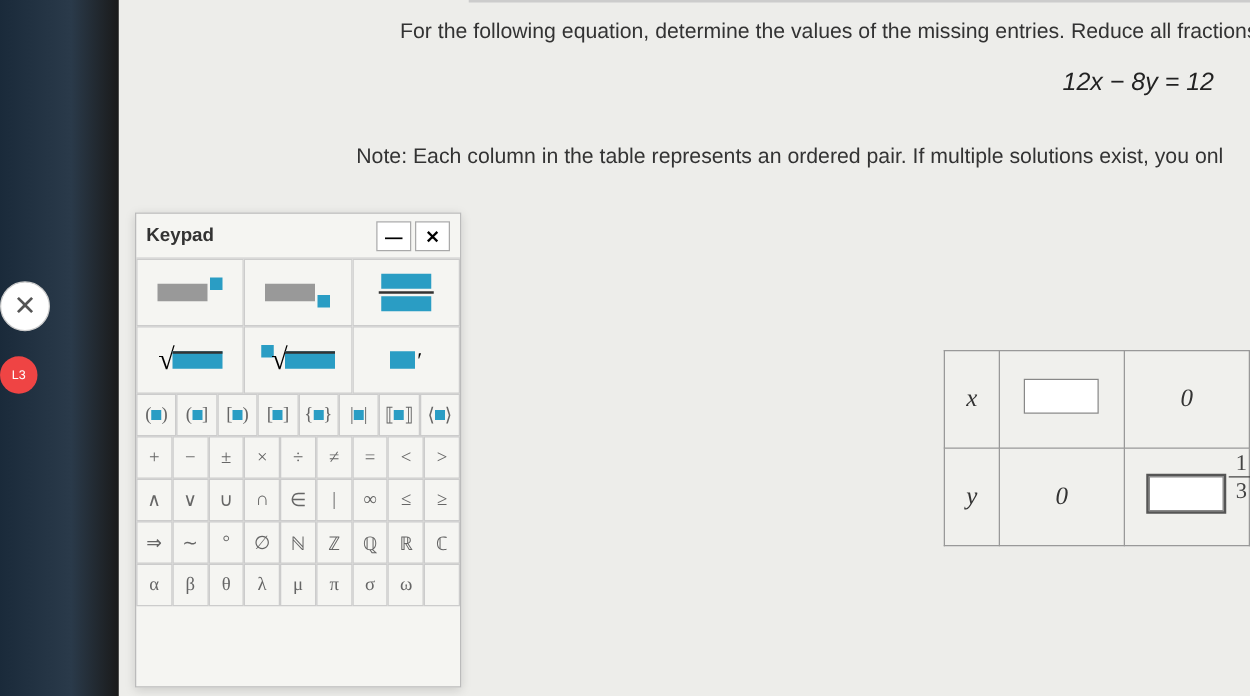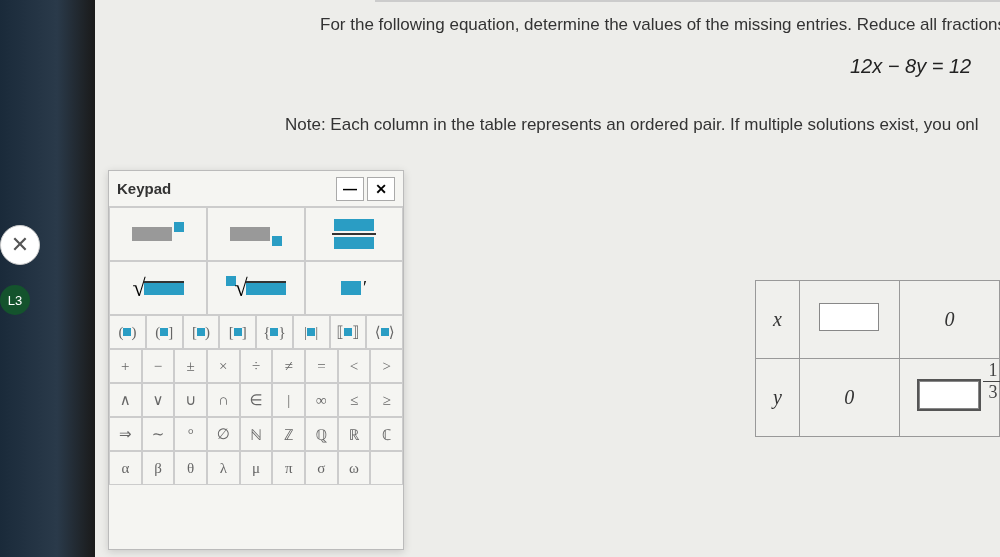--- a/index.html
+++ b/index.html
@@ -26,24 +26,24 @@
   border-radius: 50%;
   display: flex; align-items: center; justify-content: center;
   font-size: 22px; color: #555;
   border: 1px solid #ccc;
   z-index: 6;
 }
 .l3-btn {
   position: absolute;
   left: 0; top: 285px;
   width: 30px; height: 30px;
-  background: #14532d; color: #fff;
+  background: #ef4444; color: #fff;
   border-radius: 50%;
   display: flex; align-items: center; justify-content: center;
-  font-size: 13px;
+  font-size: 10px;
   z-index: 6;
 }
 .top-line {
   position: absolute;
   left: 280px; top: 0;
   width: 720px;
   border-top: 2px solid #ccc;
 }
 .content {
   position: absolute;
@@ -69,21 +69,21 @@
 .note-text {
   position: absolute;
   left: 190px; top: 115px;
   width: 720px;
   font-size: 17px;
   color: #333;
 }
 .keypad {
   position: absolute;
   left: 13px; top: 170px;
-  width: 296px; height: 380px;
+  width: 261px; height: 380px;
   background: #f5f5f2;
   border: 1px solid #bbb;
   box-shadow: 0 2px 8px rgba(0,0,0,0.15);
 }
 .keypad-header {
   height: 36px;
   display: flex;
   align-items: center;
   border-bottom: 1px solid #ccc;
   padding: 0 8px;

